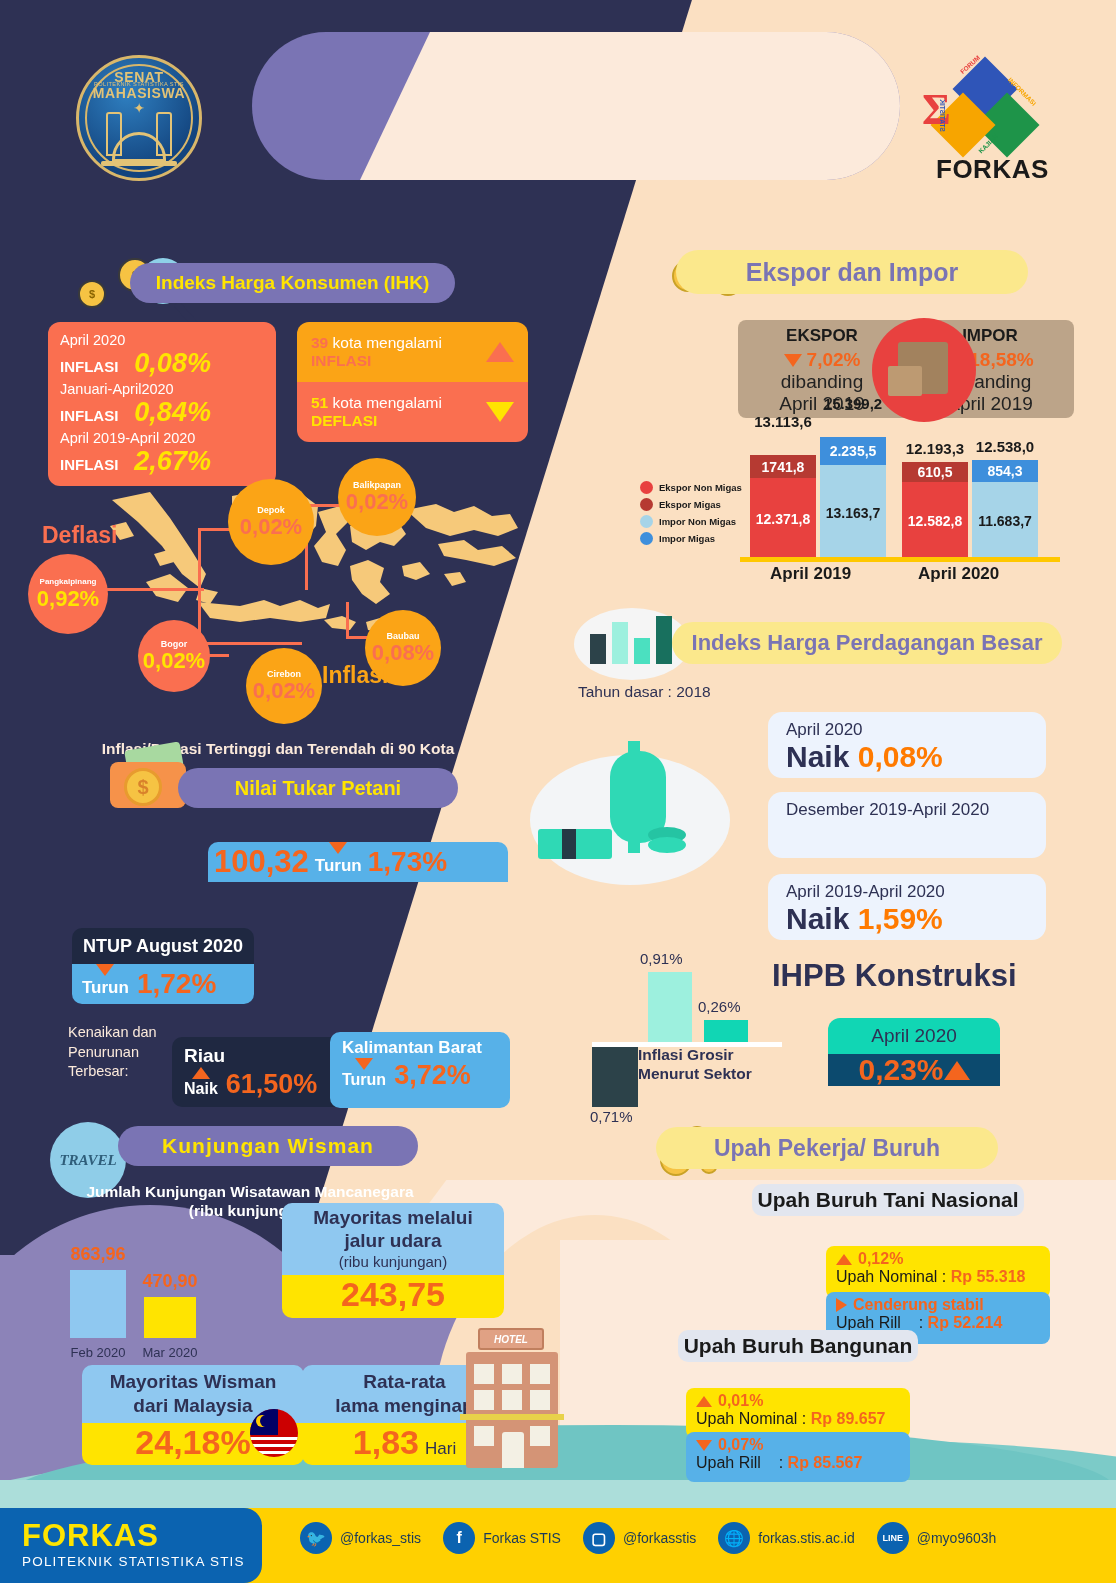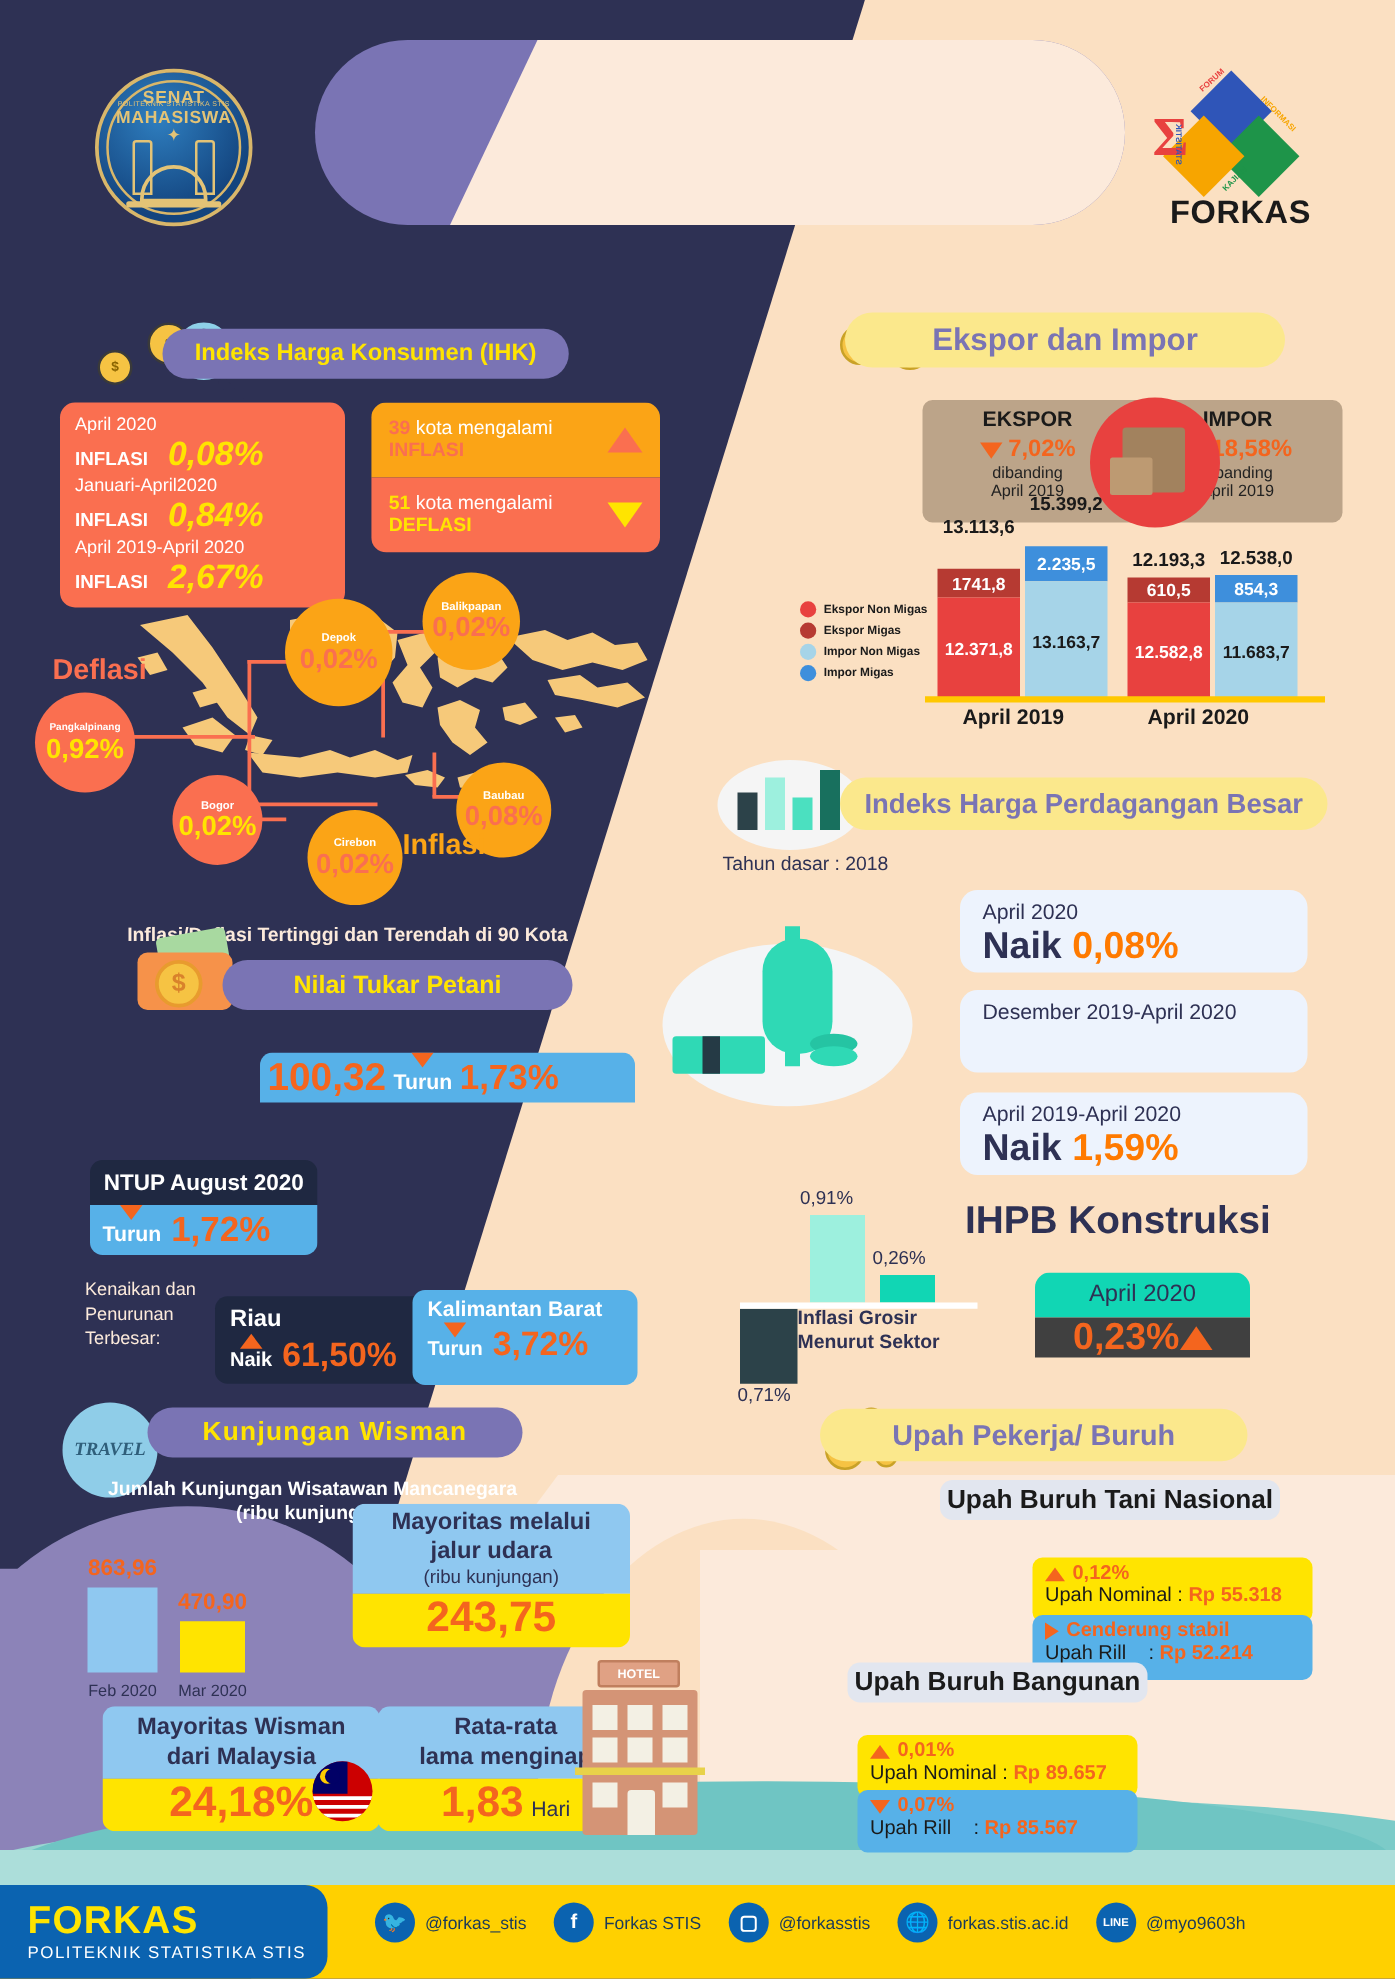--- a/index.html
+++ b/index.html
@@ -220,32 +220,32 @@
 
   .card2 { position:absolute; border-radius:10px; overflow:hidden; }
   .card2 .top { background:#8FC8F0; color:#2E3154; font-weight:bold; text-align:center;
       display:flex; flex-direction:column; align-items:center; justify-content:center; }
   .card2 .bot { background:#FFE400; display:flex; align-items:baseline; justify-content:center; gap:6px; }
   .card2 .bignum { color:#F4651E; font-size:34px; font-weight:bold; }
 
   .udara-card { left:282px; top:1203px; width:222px; height:115px; }
   .malaysia-card { left:82px; top:1365px; width:222px; height:100px; }
   .menginap-card { left:302px; top:1365px; width:205px; height:100px; }
-  .hotel { position:absolute; left:460px; top:1328px; width:104px; height:140px; }
+  .hotel { position:absolute; left:460px; top:1328px; width:104px; height:140px;font-style:italic; }
 
   
   .ei-pill { left:676px; top:250px; width:352px; height:44px; font-size:25px; }
   .ei-coins { position:absolute; left:672px; top:248px; width:90px; height:52px; }
   .ei-box { position:absolute; left:738px; top:320px; width:336px; height:98px;
       background:#BCA489; border-radius:8px; display:flex; }
   .ei-side { width:50%; padding:6px 12px; }
   .ei-ttl { font-size:17px; font-weight:bold; color:#1A1A1A; text-align:center; }
   .ei-pctrow { display:flex; align-items:center; justify-content:center; gap:5px; margin-top:3px; }
   .ei-pct { color:#F4651E; font-size:19px; font-weight:bold; }
-  .ei-sub { font-size:13px; color:#222; text-align:center; line-height:1.15; }
+  .ei-sub { font-size:19px; color:#222; text-align:center; line-height:1.15; }
   .ei-circle { position:absolute; left:872px; top:318px; width:104px; height:104px;
       border-radius:50%; background:#E8413F; }
 
   .ei-chart { position:absolute; left:640px; top:425px; width:420px; height:155px; }
   .ei-legend { position:absolute; left:0; top:56px; }
   .ei-leg-row { display:flex; align-items:center; gap:6px; margin-bottom:4px; }
   .ei-dot { width:13px; height:13px; border-radius:50%; }
   .ei-leg-lbl { font-size:9.5px; color:#1A1A1A; font-weight:bold; }
   .ei-group { position:absolute; bottom:20px; display:flex; gap:4px; align-items:flex-end; }
   .ei-bar { width:66px; position:relative; }
@@ -272,21 +272,21 @@
   .sc-lbl { position:absolute; font-size:15px; color:#2E3154; white-space:nowrap; }
   .sc-axis { position:absolute; left:20px; top:92px; width:190px; height:5px; background:#FFFFFF; }
   .sc-caption { position:absolute; left:66px; top:96px; font-size:15.5px; color:#2E3154;
       font-weight:bold; line-height:1.2; }
 
   .konst-ttl { position:absolute; left:772px; top:958px; font-size:31px; font-weight:bold; color:#2E3154; }
   .konst-card { position:absolute; left:828px; top:1018px; width:172px; height:80px;
       border-radius:12px; overflow:hidden; }
   .konst-top { background:#11D6B4; height:36px; display:flex; align-items:center;
       justify-content:center; font-size:19px; color:#2E3154; }
-  .konst-bot { background:#404040; height:32px; display:flex; align-items:center;
+  .konst-bot { background:#0c4a6e; height:32px; display:flex; align-items:center;
       justify-content:center; gap:0; }
   .konst-pct { color:#F4651E; font-size:30px; font-weight:bold; }
 
   
   .upah-pill { left:656px; top:1127px; width:342px; height:42px; font-size:23px; }
   .upah-coins { position:absolute; left:660px; top:1126px; width:84px; height:54px; }
   .upah-sub { position:absolute; background:#E2E6EF; border-radius:10px; display:flex;
       align-items:center; justify-content:center; font-size:21px; font-weight:bold; color:#1A1A1A; }
   .tani-sub { left:752px; top:1184px; width:272px; height:32px; }
   .bangunan-sub { left:678px; top:1330px; width:240px; height:32px; }

